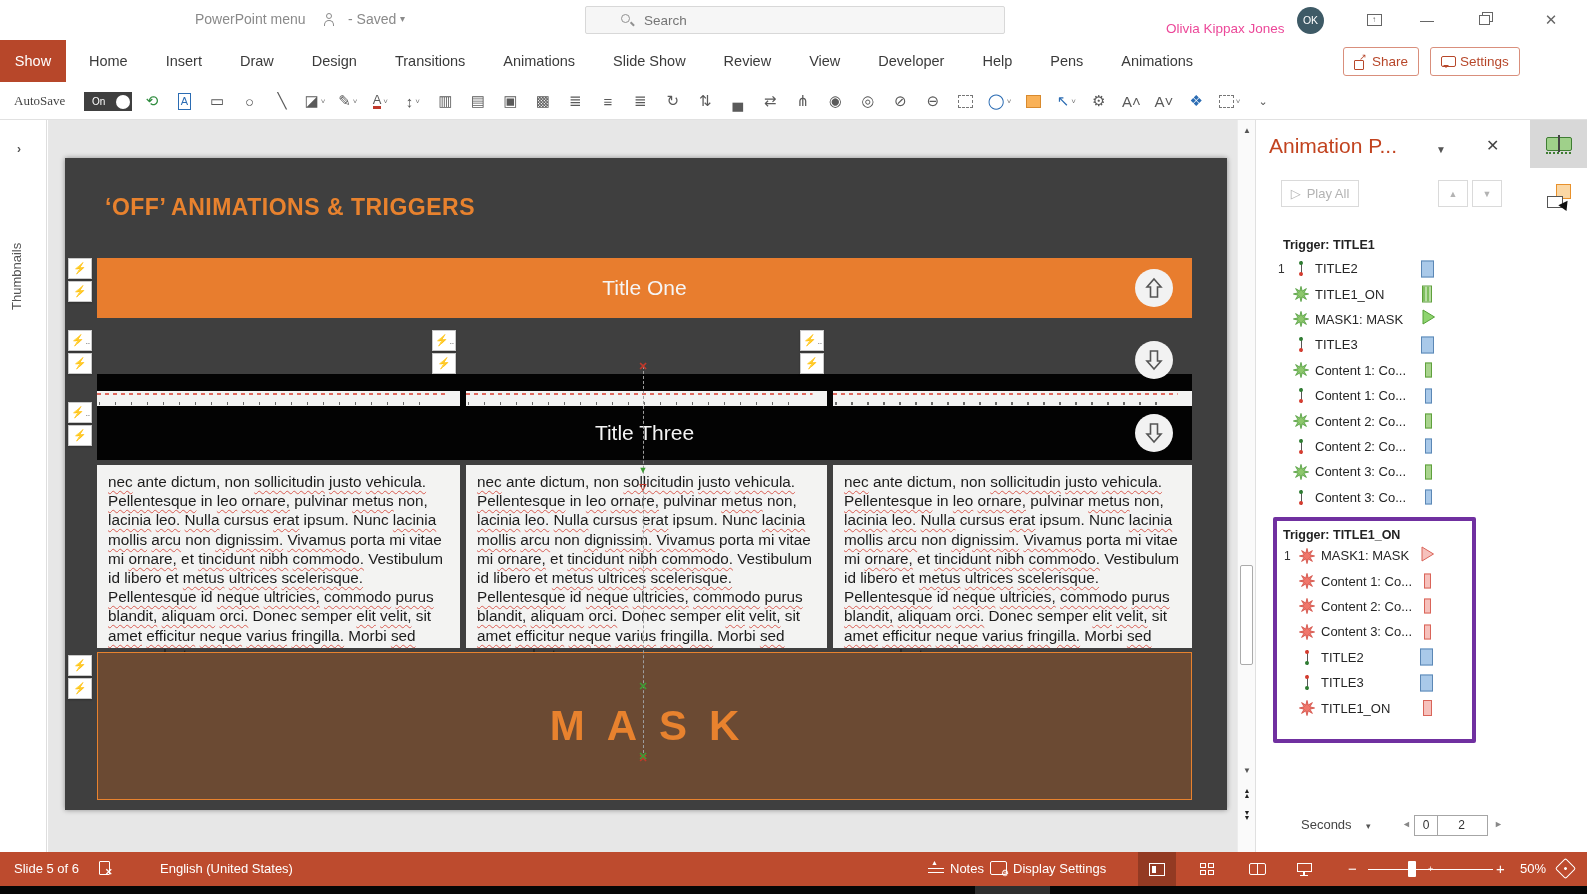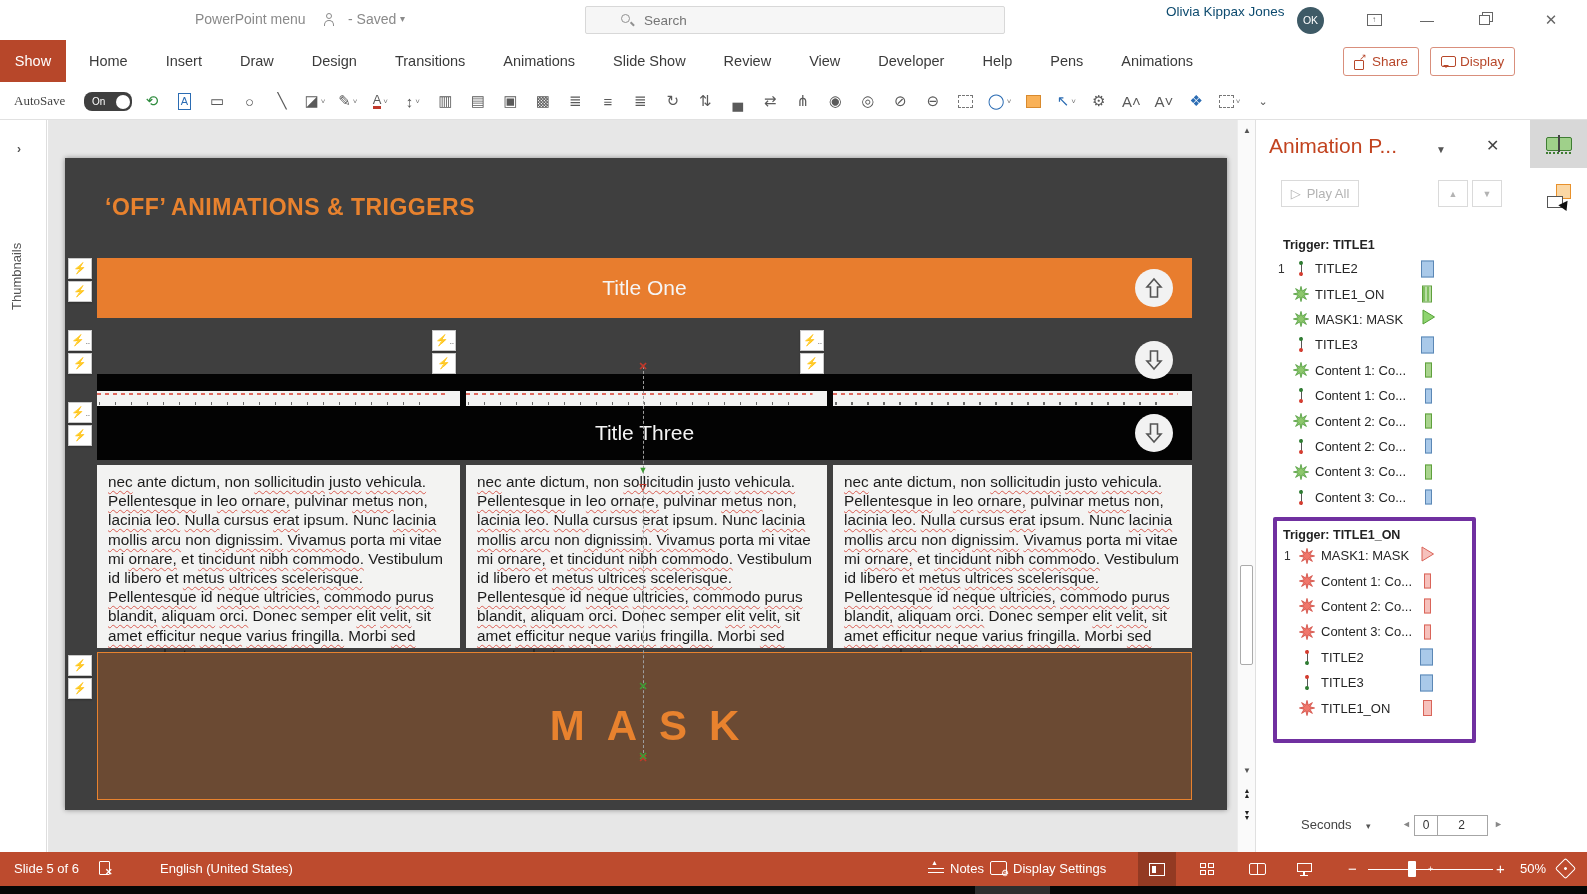--- a/index.html
+++ b/index.html
@@ -12,21 +12,21 @@
   .appmenu { position:absolute; left:195px; top:11px; font-size:14px; color:#8a8a8a; }
   .presence-ic { position:absolute; left:322px; top:12px; width:16px; height:16px; color:#8a8a8a; font-size:11px; }
   .presence-ic .head{ position:absolute; left:4px; top:1px; width:6px; height:6px; border:1.2px solid #8a8a8a; border-radius:50%; }
   .presence-ic .body{ position:absolute; left:2px; top:8px; width:10px; height:6px; border:1.2px solid #8a8a8a; border-bottom:none; border-radius:5px 5px 0 0; }
   .savestatus { position:absolute; left:348px; top:11px; font-size:14px; color:#8a8a8a; }
   .save-caret { position:absolute; left:400px; top:13px; font-size:10px; color:#8a8a8a; }
   .searchbox { position:absolute; left:585px; top:6px; width:420px; height:28px; background:#f6f6f6; border:1px solid #d8d8d8; border-radius:2px; }
   .mag { position:absolute; left:35px; top:7px; width:9px; height:9px; border:1.6px solid #919191; border-radius:50%; }
   .mag::after { content:""; position:absolute; left:8px; top:8px; width:5px; height:1.6px; background:#919191; transform:rotate(45deg); }
   .searchbox input { position:absolute; left:58px; top:4px; width:300px; height:18px; border:none; background:transparent; font-size:13.5px; color:#6a6a6a; outline:none; font-family:"Liberation Sans",sans-serif; }
-  .username { position:absolute; left:1166px; top:4px; font-size:13.5px; color:#0c4a6e; }
+  .username { position:absolute; left:1166px; top:21px; font-size:13.5px; color:#ec4899; }
   .avatar { position:absolute; left:1297px; top:7px; width:27px; height:27px; border-radius:50%; background:#3e5a66; color:#fff; font-size:10.5px; text-align:center; line-height:27px; }
   .winbtn { position:absolute; top:0; width:46px; height:40px; color:#666; text-align:center; line-height:40px; font-size:14px; }
   .popout { left:1352px; } .popout .bx{ position:absolute; left:15px; top:14px; width:15px; height:12px; border:1.3px solid #666; } .popout .ar{ position:absolute; left:20px; top:16px; font-size:8px; color:#666; line-height:8px;}
   .minb { left:1404px; } .maxb { left:1462px; } .maxb .r1{ position:absolute; left:17px; top:15px; width:11px; height:10px; border:1.2px solid #666; background:#fff;} .maxb .r2{ position:absolute; left:20px; top:12px; width:11px; height:10px; border:1.2px solid #666;}
   .closeb { left:1528px; font-size:15px; }
 
   
   .tabsrow { position:absolute; left:0; top:40px; width:1587px; height:42px; background:#fff; }
   .filetab { position:absolute; left:0; top:0; width:66px; height:42px; background:#b7472a; color:#fff; font-size:14.5px; text-align:center; line-height:42px; }
   .tabs { position:absolute; left:70px; top:0; height:42px; display:flex; align-items:flex-end; }
@@ -36,21 +36,21 @@
   .share-ic { width:12px; height:12px; position:relative; }
   .share-ic::before{ content:""; position:absolute; left:0; top:4px; width:8px; height:8px; border:1.3px solid #b7472a; border-radius:1px;}
   .share-ic::after{ content:"↗"; position:absolute; left:5px; top:-4px; font-size:9px; color:#b7472a; }
   .comment-ic { width:13px; height:11px; position:relative; }
   .comment-ic::before{ content:""; position:absolute; left:0; top:0; width:13px; height:9px; border:1.3px solid #b7472a; border-radius:2px; }
   .comment-ic::after{ content:""; position:absolute; left:2px; top:9px; border-left:3px solid transparent; border-right:3px solid transparent; border-top:3px solid #b7472a; }
 
   
   .qatrow { position:absolute; left:0; top:82px; width:1587px; height:38px; background:#fff; border-bottom:1px solid #e1e1e1; }
   .autosave-lbl { position:absolute; left:14px; top:11px; font-size:13px; color:#444;font-family:Liberation Serif, serif; }
-  .as-toggle { position:absolute; left:84px; top:10px; width:48px; height:19px; background:#3f3f3f; border-radius:8px; }
+  .as-toggle { position:absolute; left:84px; top:10px; width:48px; height:19px; background:#3f3f3f; border-radius:0; }
   .as-on { position:absolute; left:8px; top:4px; font-size:10px; color:#fff; }
   .as-knob { position:absolute; right:2.5px; top:2.5px; width:14px; height:14px; background:#fff; border-radius:50%; }
   .qat { position:absolute; left:142px; top:6px; height:26px; display:flex; align-items:center; gap:12.5px; }
   .qicon { position:relative; min-width:20px; height:24px; display:flex; align-items:center; justify-content:center; font-size:15px; color:#5a5a5a; }
   .qicon .caret { font-size:8px; color:#777; margin-left:2px; }
   .g-green { color:#2e8b3e; } .g-blue { color:#2b6cb3; } .g-orange-bg { width:15px; height:13px; background:#f9b157; border:1px solid #d88a2e; }
   .g-boxed { border:1.4px solid #2b6cb3; padding:0 2px; font-size:11px; line-height:14px; height:17px; }
   .g-redline { border-bottom:3px solid #c0392b; line-height:13px; font-size:13px; }
   .g-dash { width:15px; height:13px; border:1.2px dashed #777; }
   .g-more { font-size:11px; color:#555; }
@@ -220,21 +220,21 @@
         <span class="tab">Help</span>
         <span class="tab">Pens</span>
         <span class="tab">Animations</span>
       </div>
     <div class="rbtn sharebtn">
         <span class="share-ic"></span>
         <span>Share</span>
       </div>
     <div class="rbtn commentsbtn">
         <span class="comment-ic"></span>
-        <span>Display</span>
+        <span>Settings</span>
       </div>
   </div>
 
   <div class="qatrow">
     <span class="autosave-lbl">AutoSave</span>
     <div class="as-toggle">
       <span class="as-on">On</span>
       <span class="as-knob"></span>
     </div>
     <div class="qat" id="qat">

